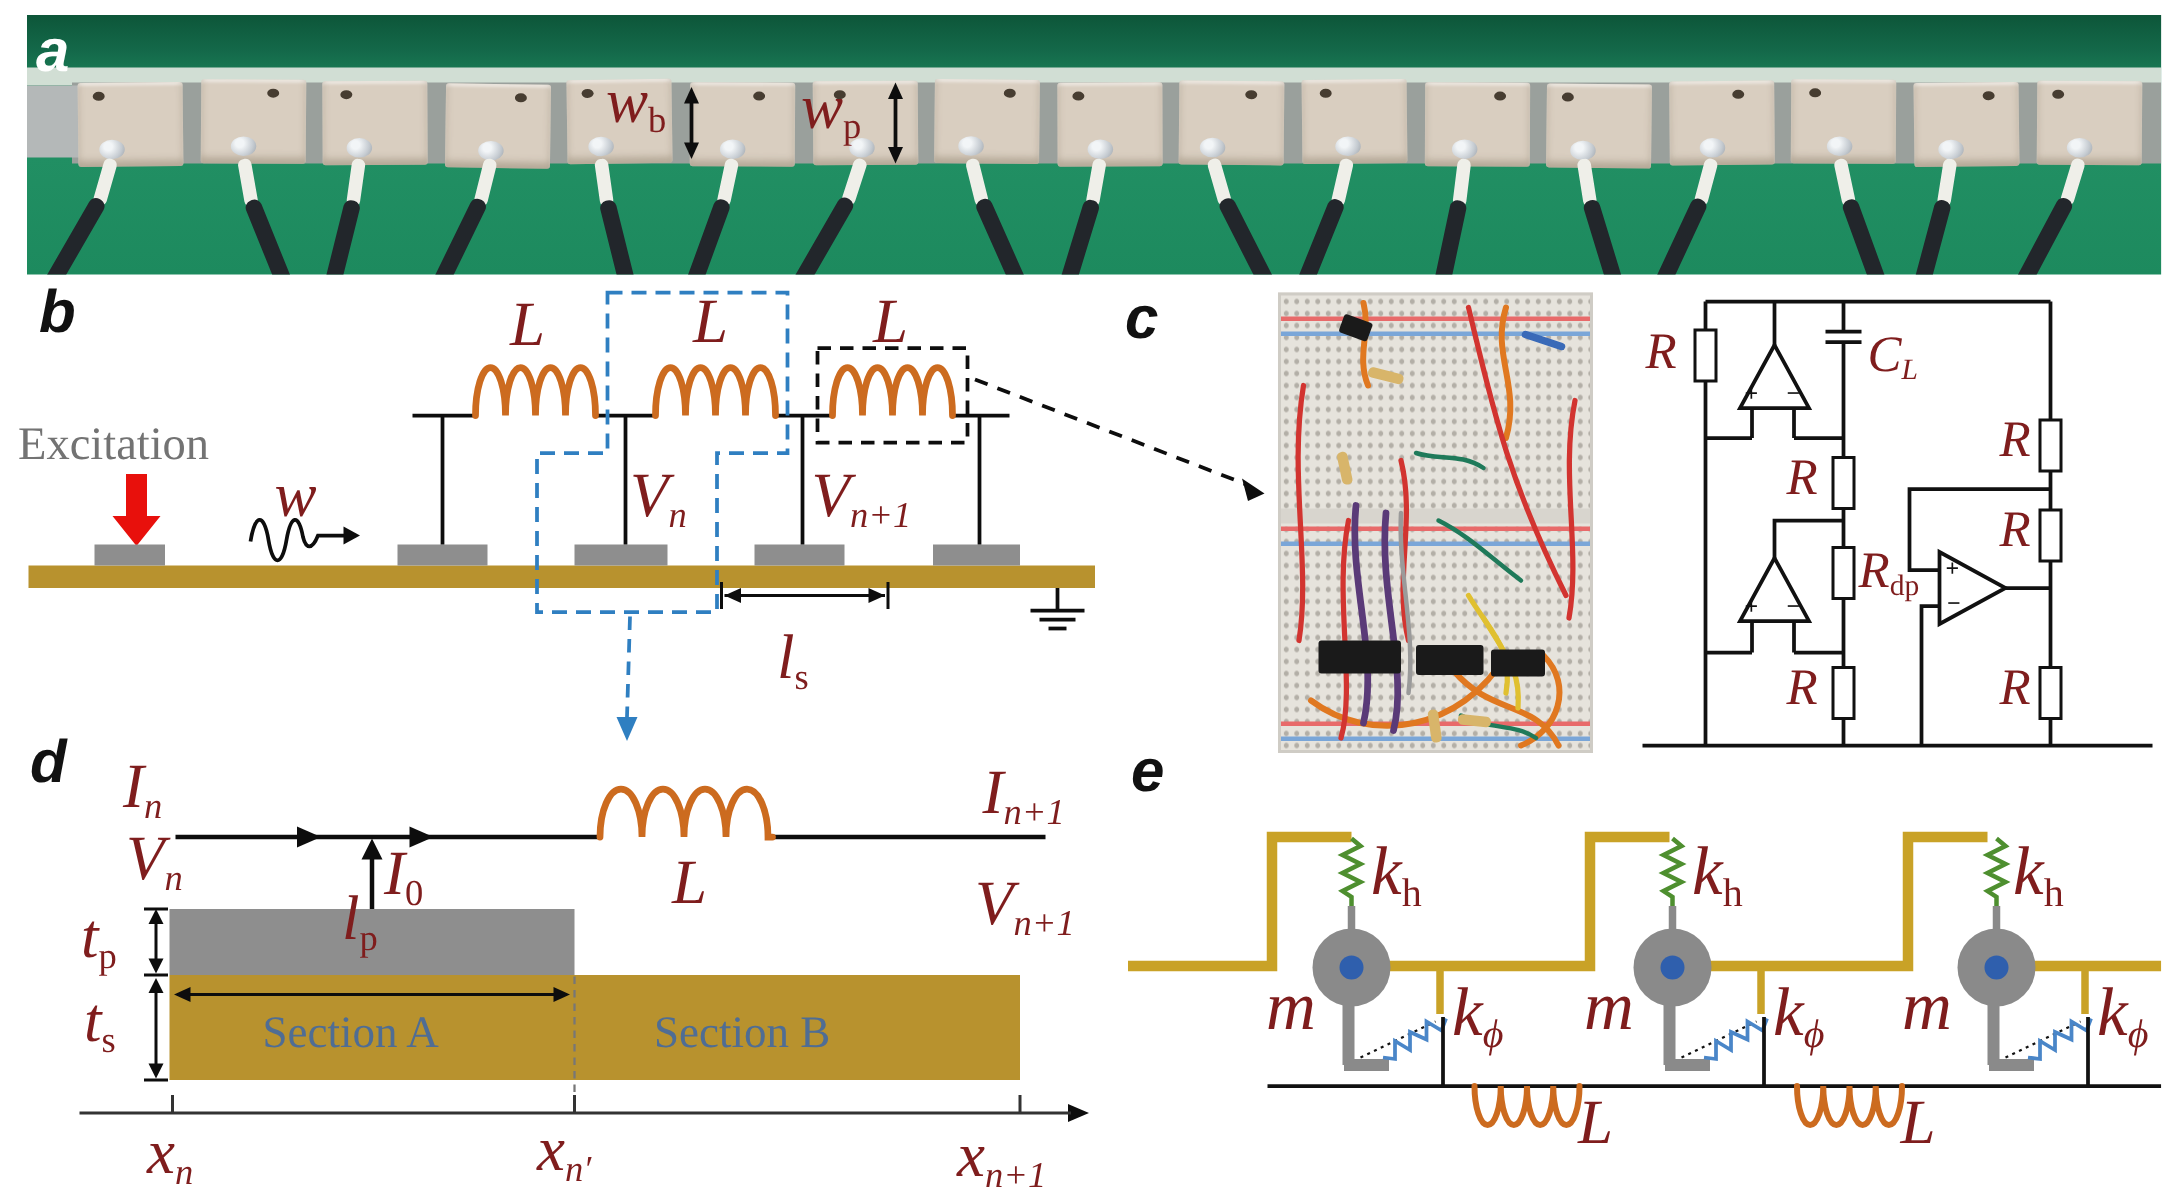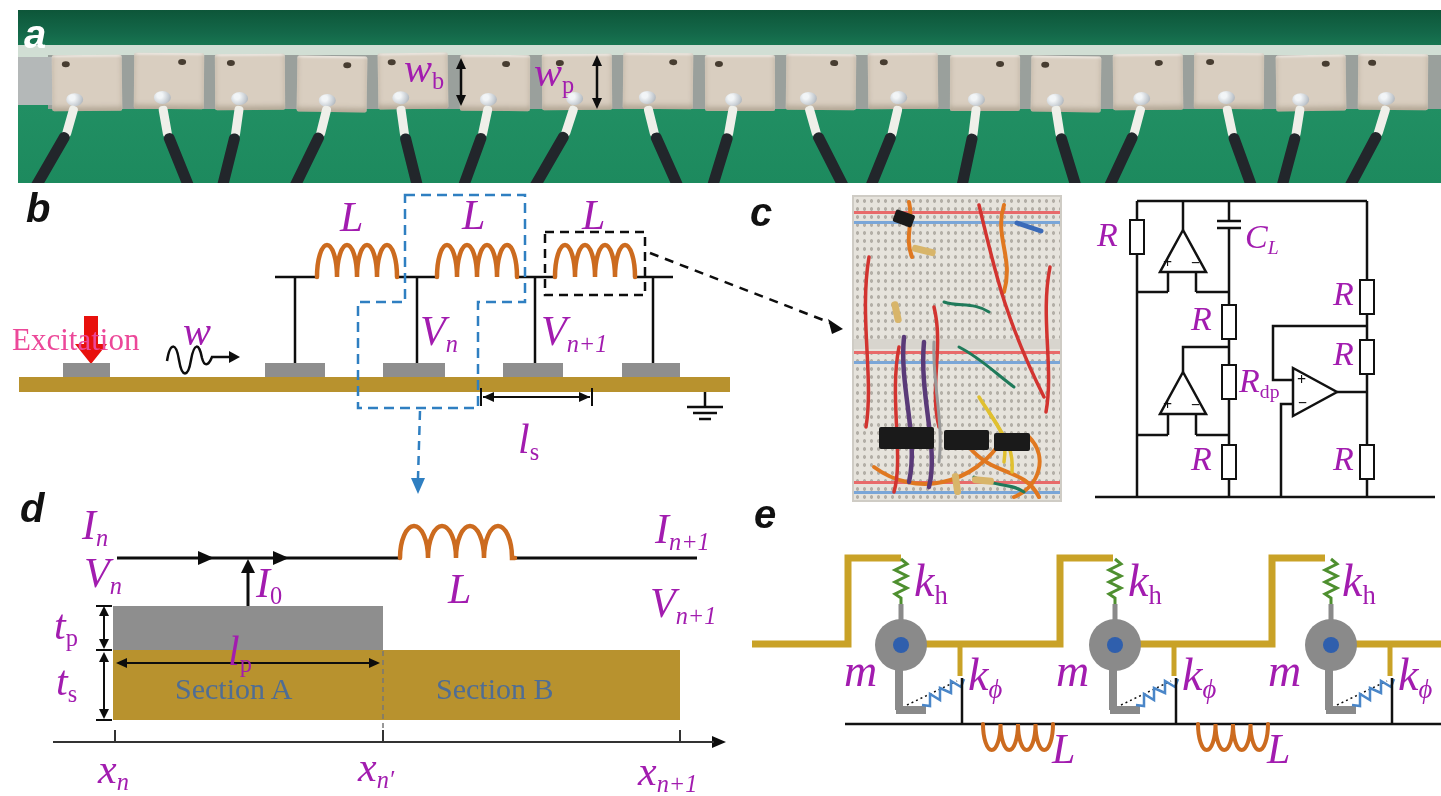--- a/index.html
+++ b/index.html
@@ -33,26 +33,26 @@
         linear-gradient(#7aa6d8,#7aa6d8) 0 294px/100% 3px no-repeat,
         linear-gradient(#d8d5ce,#d8d5ce) 0 142px/100% 10px no-repeat,
         radial-gradient(#b3afa7 1.3px, transparent 1.9px) 0 0/7px 8px repeat,
         #e6e3dc;}
   .bb svg{position:absolute;left:0;top:0;}
   
   #ov{position:absolute;left:0;top:0;width:1441px;height:796px;pointer-events:none;}
   
   .plab{position:absolute;font:italic 700 40px "Liberation Sans",sans-serif;color:#111;line-height:1;}
   .plab.white{color:#fff;}
-  .mlab{position:absolute;font:italic 42px "Liberation Serif",serif;color:#a21caf;line-height:1;white-space:nowrap;}
+  .mlab{position:absolute;font:italic 42px "Liberation Serif",serif;color:#7f1d1d;line-height:1;white-space:nowrap;}
   .mlab .sub{font-size:.58em;vertical-align:-0.3em;font-style:italic;}
   .mlab .sub.up{font-style:normal;}
   .mlab.big{font-size:46px;}
   .mlab.circ{font-size:34px;}
-  .txt{position:absolute;font:31px "Liberation Serif",serif;color:#ec4899;line-height:1;white-space:nowrap;margin-top:44px;}
+  .txt{position:absolute;font:31px "Liberation Serif",serif;color:#737373;line-height:1;white-space:nowrap;}
   .sect{position:absolute;font:30px "Liberation Serif",serif;color:#4f6d94;line-height:1;white-space:nowrap;}
   .sign{position:absolute;font:700 16px "Liberation Serif",serif;color:#111;line-height:1;}
 </style>
 </head>
 <body>
 
 <div id="fig">
 
   <div class="pa">
     <div class="pa-acrylic"></div>
@@ -440,21 +440,21 @@
   <div class="sign" style="left:1297px;top:372px">+</div>
   <div class="sign" style="left:1298px;top:395px">−</div>
 
   <div class="mlab" style="left:82px;top:504px"><span>I</span><span class="sub">n</span></div>
   <div class="mlab" style="left:84px;top:552px"><span>V</span><span class="sub">n</span></div>
   <div class="mlab" style="left:256px;top:562px"><span>I</span><span class="sub up">0</span></div>
   <div class="mlab" style="left:448px;top:568px">L</div>
   <div class="mlab" style="left:655px;top:508px"><span>I</span><span class="sub">n+1</span></div>
   <div class="mlab" style="left:650px;top:582px"><span>V</span><span class="sub">n+1</span></div>
   <div class="mlab" style="left:54px;top:604px"><span>t</span><span class="sub up">p</span></div>
-  <div class="mlab" style="left:228px;top:630px"><span>l</span><span class="sub up">p</span></div>
+  <div class="mlab" style="left:228px;top:592px"><span>l</span><span class="sub up">p</span></div>
   <div class="mlab" style="left:56px;top:660px"><span>t</span><span class="sub up">s</span></div>
   <div class="sect" style="left:175px;top:674px">Section A</div>
   <div class="sect" style="left:436px;top:674px">Section B</div>
   <div class="mlab" style="left:98px;top:748px"><span>x</span><span class="sub">n</span></div>
   <div class="mlab" style="left:358px;top:746px"><span>x</span><span class="sub">n′</span></div>
   <div class="mlab" style="left:638px;top:750px"><span>x</span><span class="sub">n+1</span></div>
 
   <div class="mlab big" style="left:914px;top:558px"><span>k</span><span class="sub up">h</span></div>
   <div class="mlab big" style="left:1128px;top:558px"><span>k</span><span class="sub up">h</span></div>
   <div class="mlab big" style="left:1342px;top:558px"><span>k</span><span class="sub up">h</span></div>

